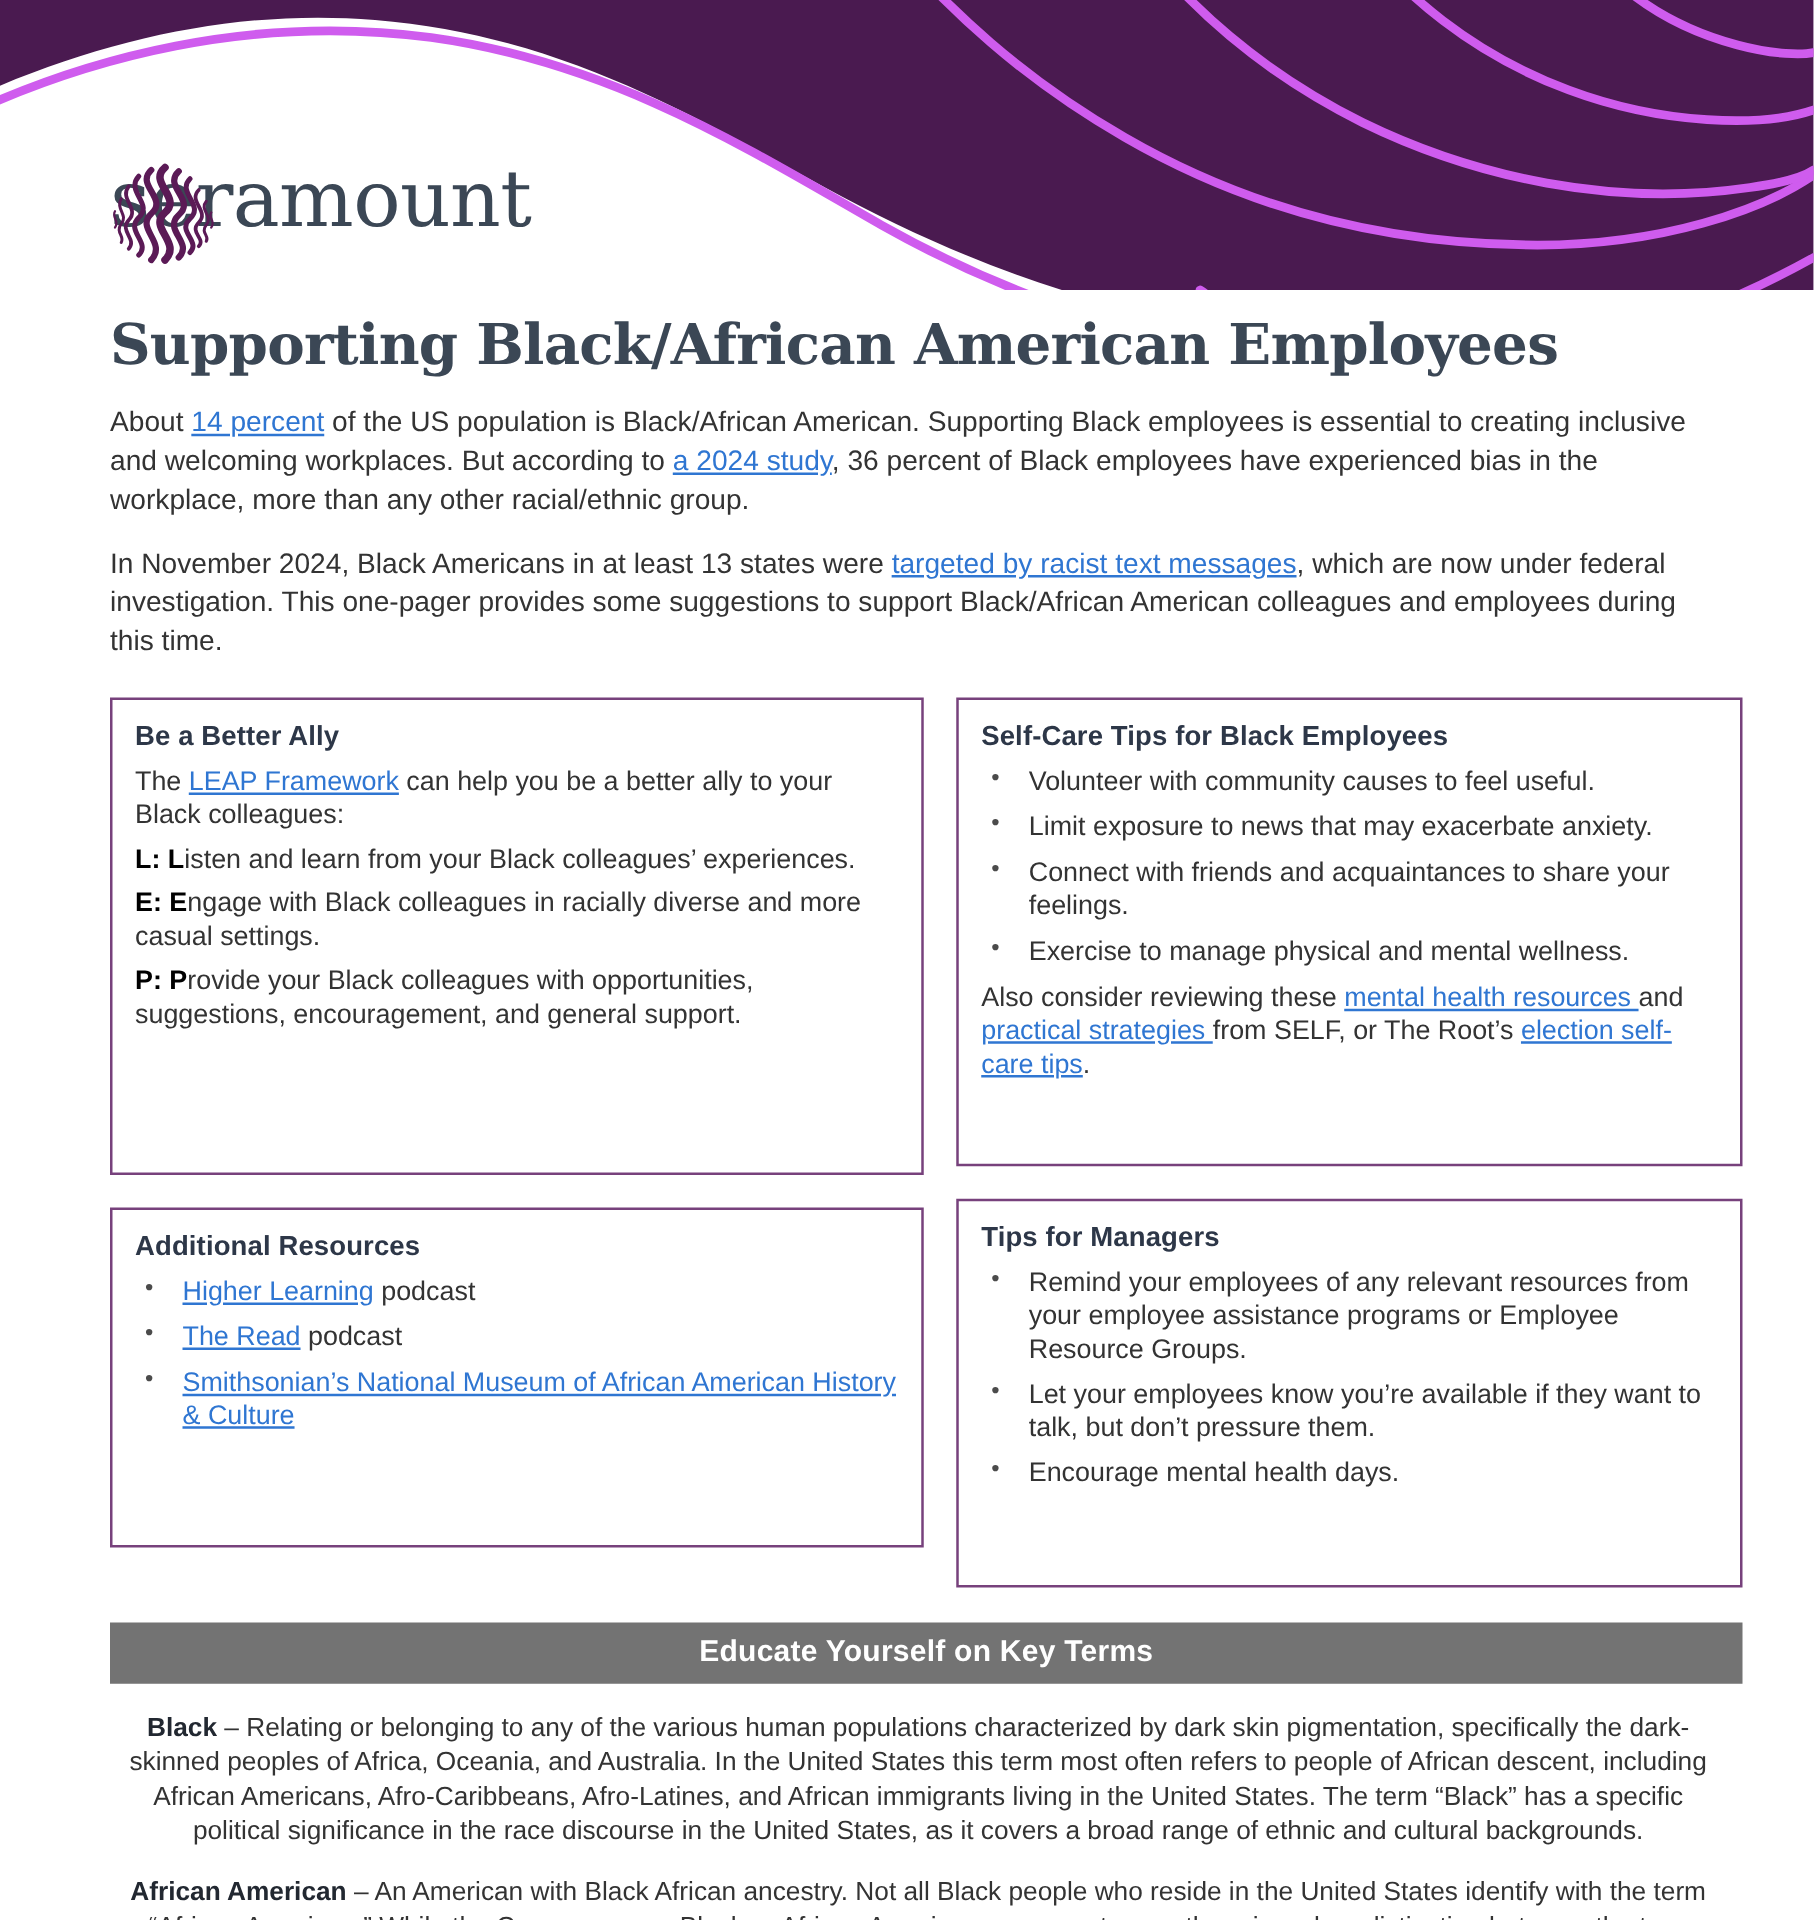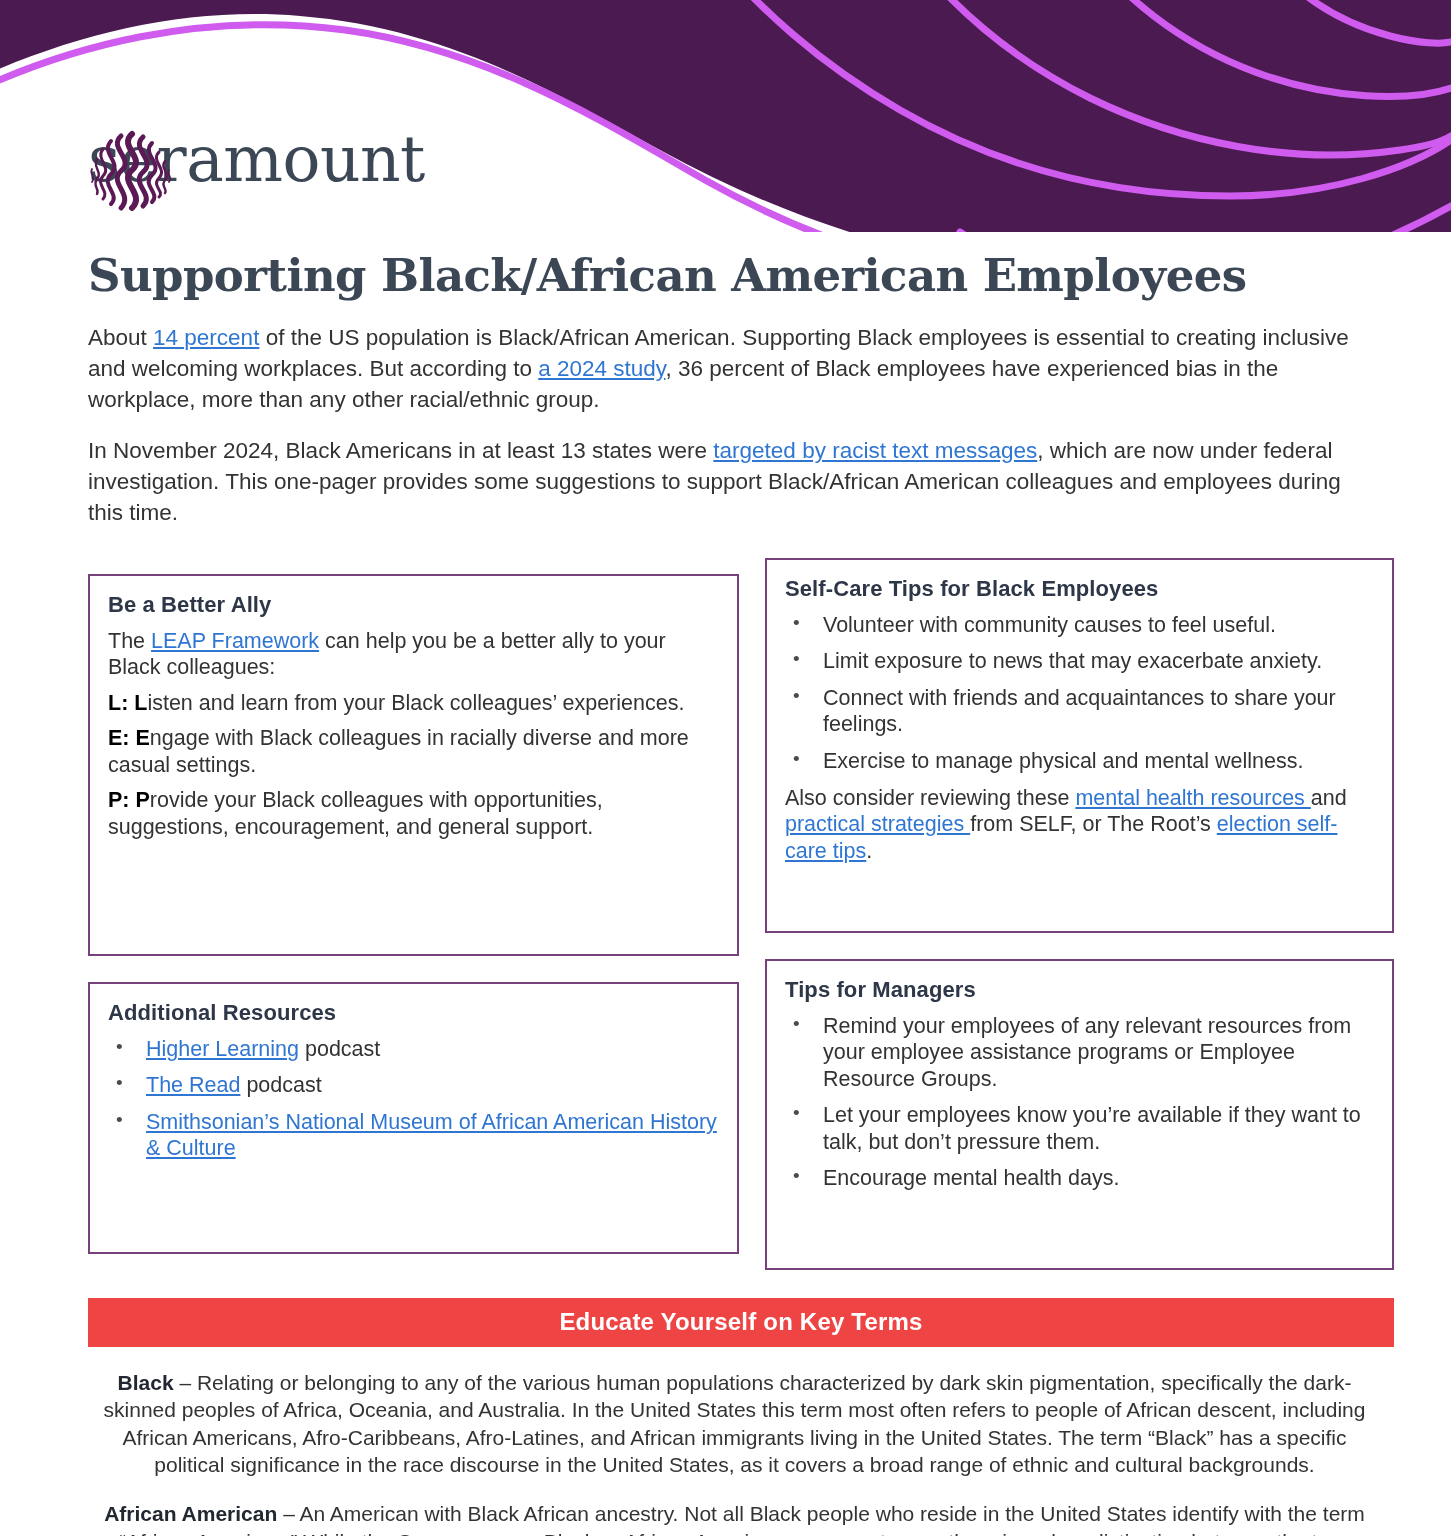--- a/index.html
+++ b/index.html
@@ -82,21 +82,21 @@
     text-decoration: underline;
     text-underline-offset: 2px;
   }
 
   
   .cols {
     margin-top: 30px;
     padding: 0 57px 0 88px;
     display: flex;
     gap: 26px;
-    align-items: center;
+    align-items: flex-start;
   }
   .col { display: flex; flex-direction: column; gap: 26px; }
   .col-left  { width: 652px; }
   .col-right { width: 630px; }
 
   .box {
     border: 2px solid #77417c;
     background: #ffffff;
     padding: 16px 18px 16px 18px;
     box-sizing: border-box;
@@ -148,21 +148,21 @@
   .after-bullets {
     margin-top: 11px;
     font-size: 21.5px;
     line-height: 1.22;
     color: #333333;
   }
 
   
   .banner {
     margin: 28px 57px 0 88px;
-    background: #ef4444;
+    background: #737373;
     color: #ffffff;
     text-align: center;
     font-size: 24px;
     font-weight: 700;
     padding: 10px 0 11px 0;
     letter-spacing: 0.2px;
   }
 
   .terms {
     padding: 0 82px 0 100px;

